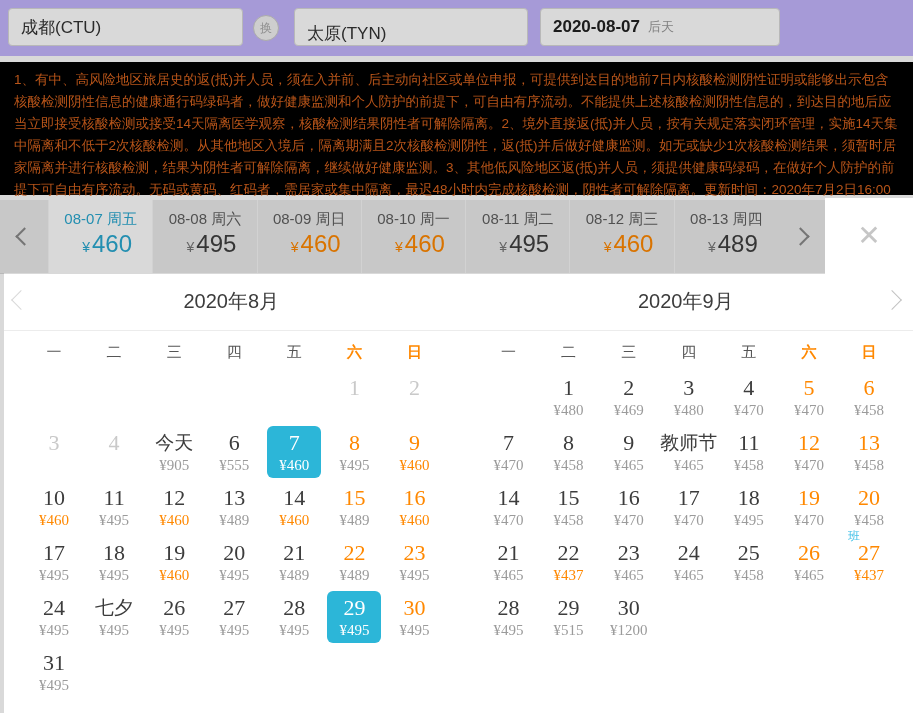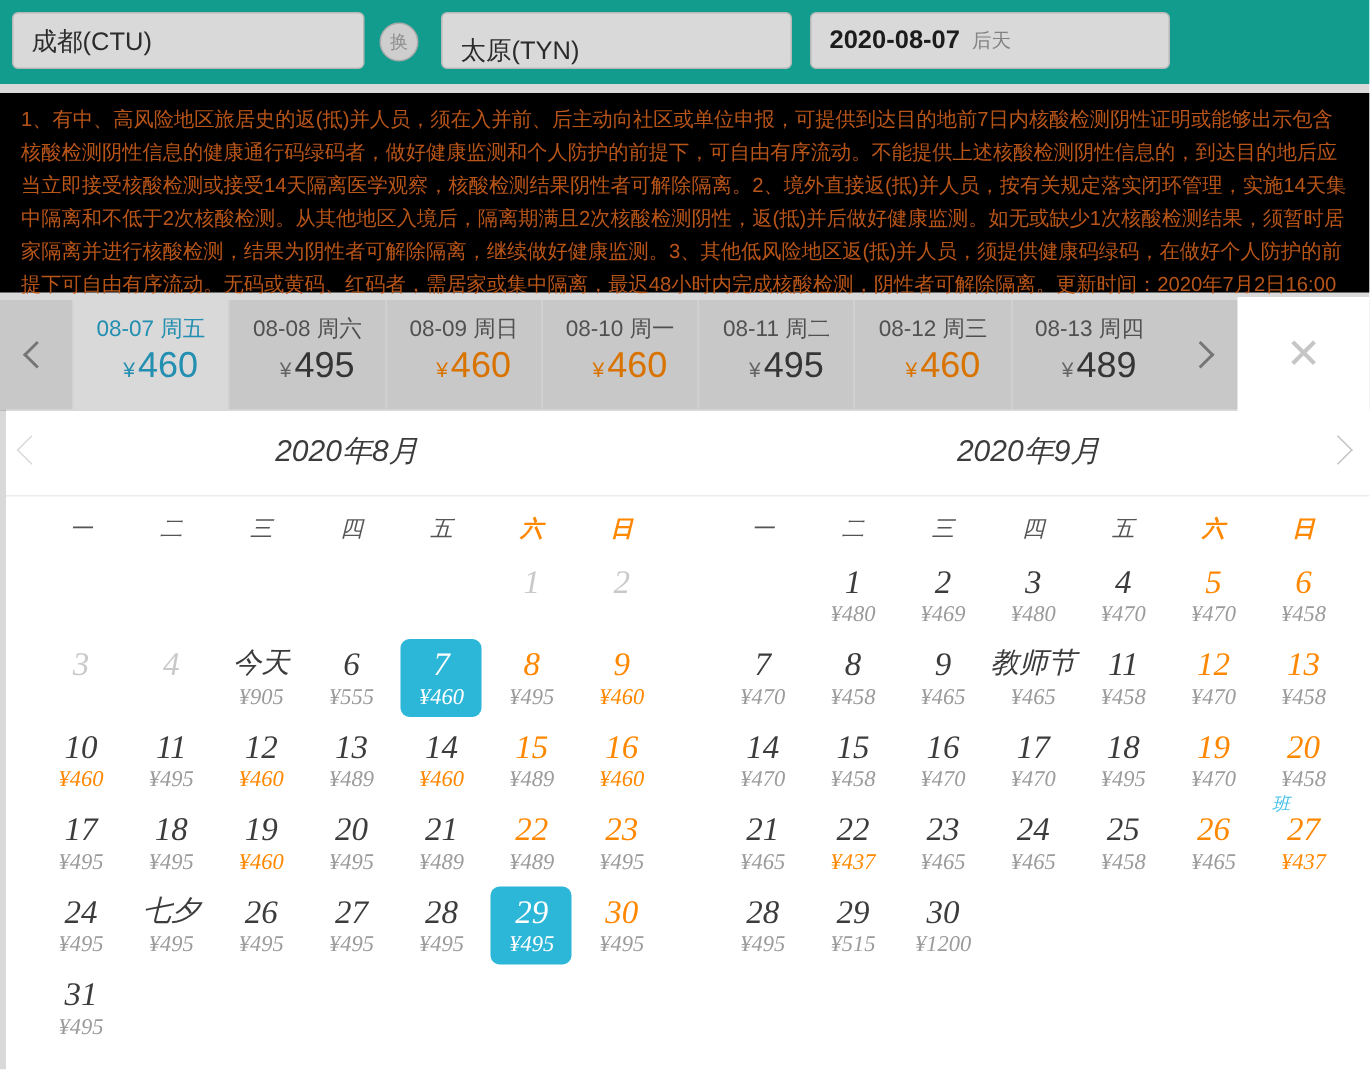--- a/index.html
+++ b/index.html
@@ -1,20 +1,20 @@
 <!DOCTYPE html>
 <html><head>
 <meta charset="utf-8">
 <style>
   html,body{margin:0;padding:0;}
   body{font-family:"Liberation Sans","DejaVu Sans",sans-serif;background:#fff;}
   .page{position:relative;width:913px;height:713px;overflow:hidden;background:#fff;}
 
   
-  .topbar{position:relative;height:56px;background:#14b8a6;}
+  .topbar{position:relative;height:56px;background:#c4b5fd;}
   .field{position:absolute;top:8px;height:38px;background:#fff;border:1px solid #d9d9d9;border-radius:4px;
          display:flex;align-items:center;padding:0 12px;box-sizing:border-box;font-size:17px;color:#333;cursor:pointer;}
   .f-from{left:8px;width:235px;}
   .swap{position:absolute;left:253px;top:15px;width:24px;height:24px;border:1px solid #c9c9c9;border-radius:50%;
         color:#a8a8a8;font-size:12px;display:flex;align-items:center;justify-content:center;background:#f2f2f2;cursor:pointer;}
   .f-to{left:294px;width:234px;align-items:flex-end;}
   .f-date{left:540px;width:240px;}
   .f-date .d{font-weight:bold;color:#222;}
   .f-date .hint{font-size:13px;color:#999;margin-left:8px;}
   .f-return{left:790px;width:123px;background:#efefef;color:#999;font-size:15px;border-radius:4px 0 0 4px;border-right:none;}
@@ -40,21 +40,21 @@
   .tab-price.orange{color:#ff8800;}
   .tab-price.sel{color:#2aa8d0;}
 
   
   .overlay{position:absolute;left:0;top:0;width:100%;height:274px;background:rgba(0,0,0,0.15);z-index:5;}
   .closebox{position:absolute;top:198px;right:0;width:88px;height:76px;background:#fff;z-index:6;
             display:flex;align-items:center;justify-content:center;cursor:pointer;}
   .close-x{color:#c6c6c6;font-size:28px;line-height:1;}
 
   
-  .calendar{position:relative;background:#fff;border-left:4px solid #d9d9d9;height:440px;box-sizing:border-box;font-style:italic;}
+  .calendar{position:relative;background:#fff;border-left:4px solid #d9d9d9;height:440px;box-sizing:border-box;}
   .cal-header{height:57px;border-bottom:1px solid #ececec;position:relative;display:flex;}
   .month-title{width:50%;text-align:center;line-height:57px;font-size:20px;color:#3c3c3c;}
   .cal-arrow{position:absolute;top:20px;cursor:pointer;}
   .cal-arrow.prev{left:10px;color:#d8d8d8;}
   .cal-arrow.next{right:14px;color:#c2c2c2;}
   .chev{display:inline-block;width:11px;height:11px;border-style:solid;border-color:currentColor;border-width:2px 2px 0 0;}
   .chev.l{transform:rotate(-135deg);}
   .chev.r{transform:rotate(45deg);}
   .chev.thin{border-width:1.5px 1.5px 0 0;width:13px;height:13px;}
 

